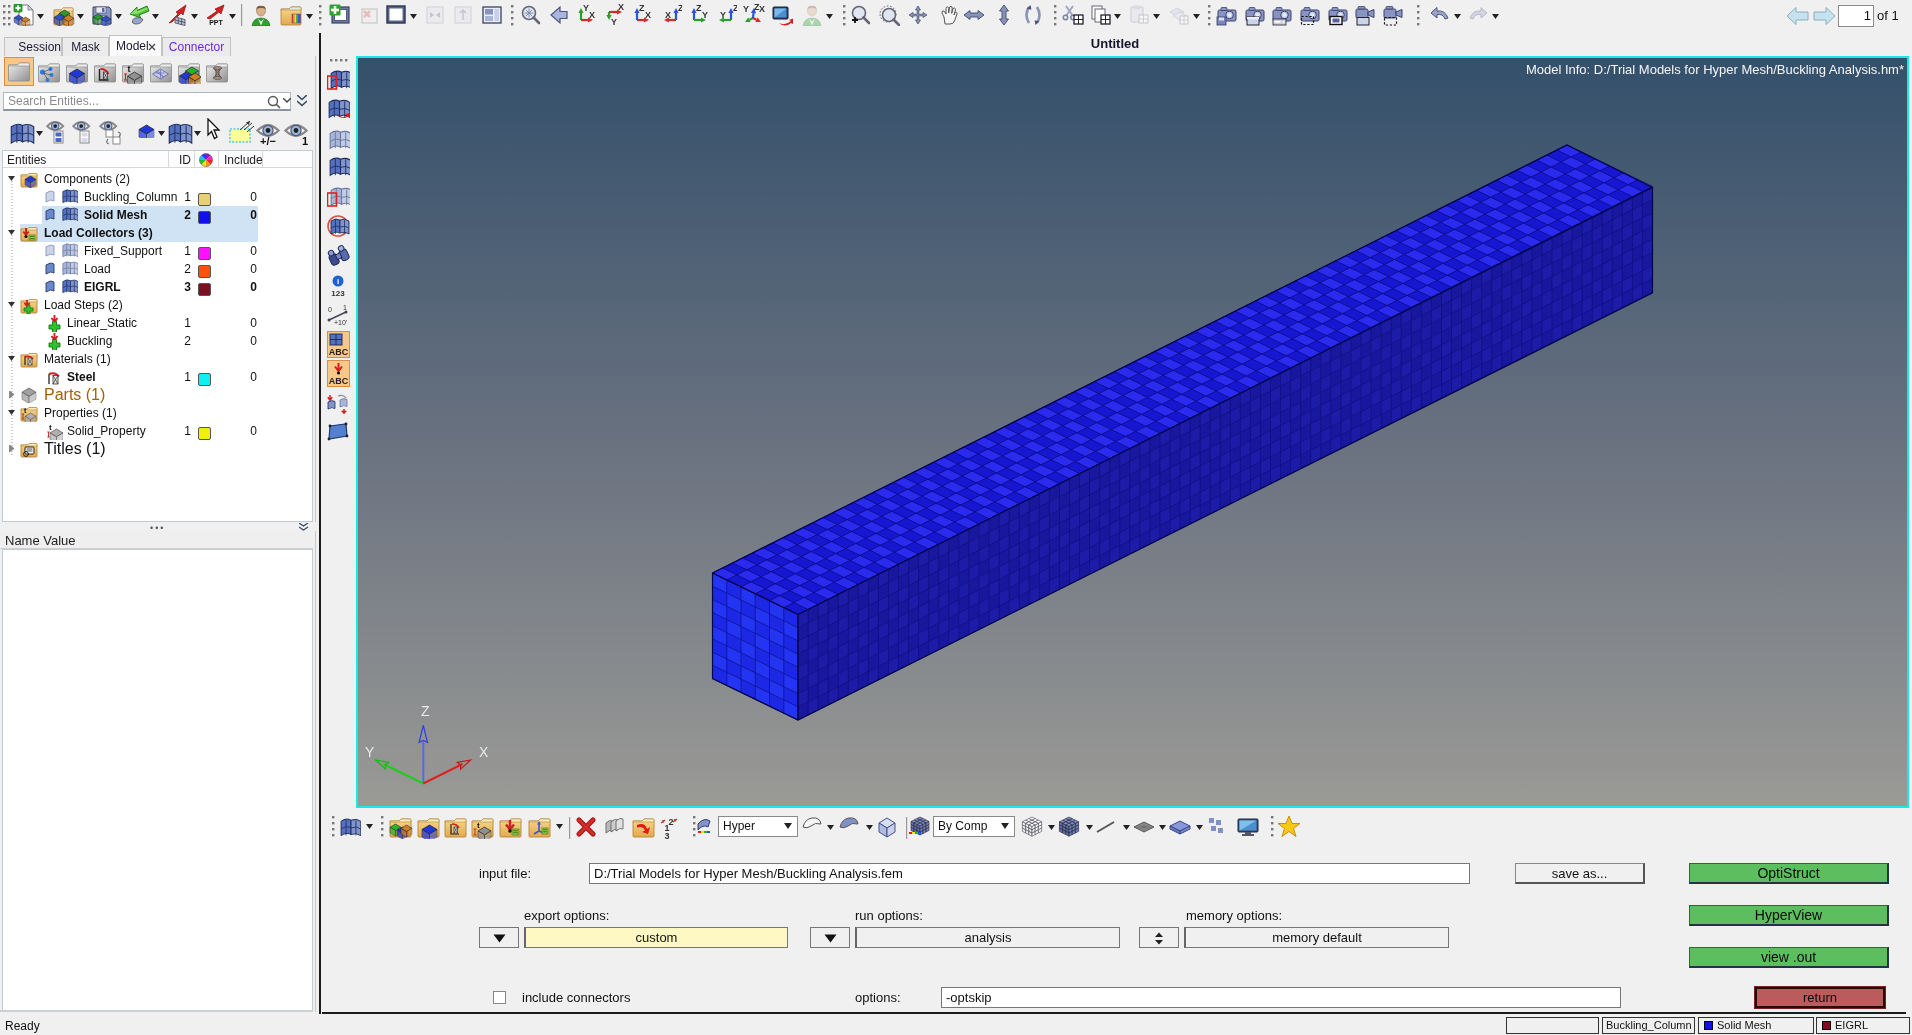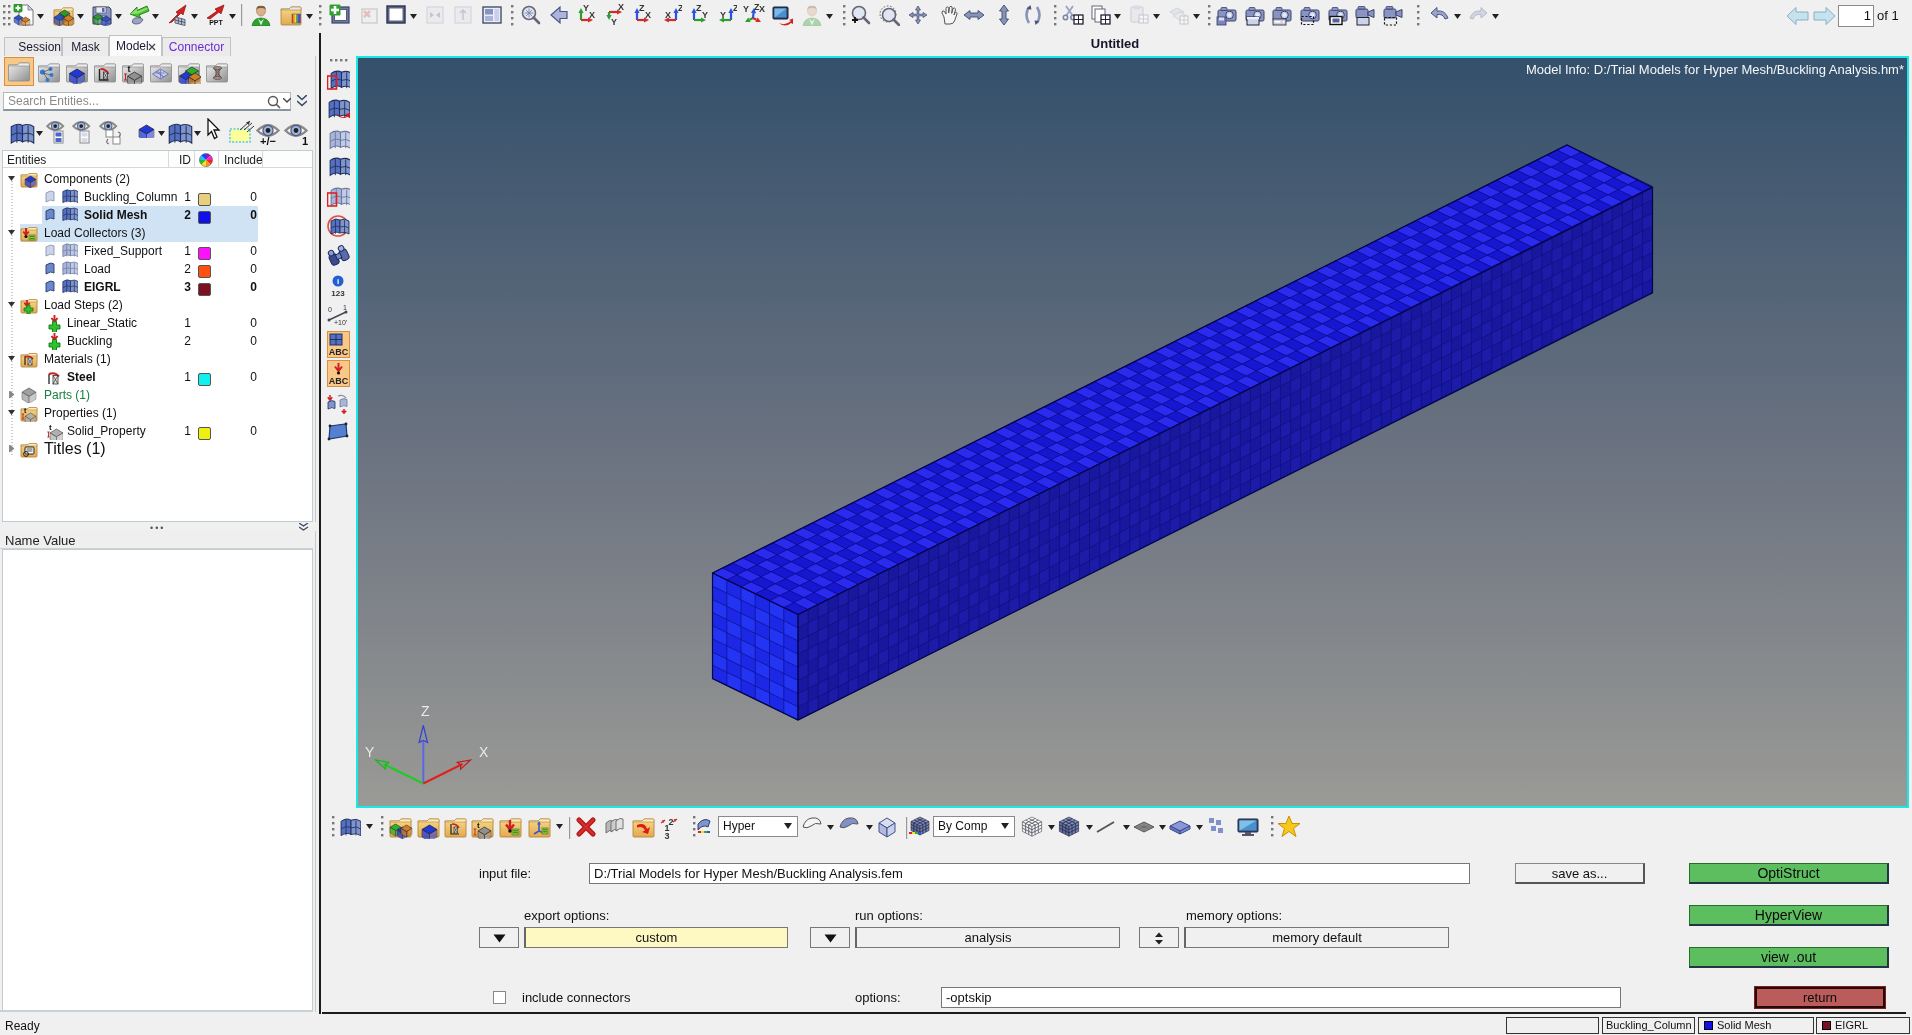--- a/index.html
+++ b/index.html
@@ -709,21 +709,21 @@
       <path d="M0 1 L7 1 L3.5 6 Z" fill="#333"></path>
     </svg>
     <svg class="abs" style="left:20px;top:224px" width="19" height="18" viewBox="0 0 19 18">
       <path d="M1 5 L1 16 Q1 17 2 17 L16 17 Q17 17 17 16 L17 4.5 Q17 3.5 16 3.5 L9 3.5 L7.5 5 Z" fill="url(#gfoldy)" stroke="#b8873a" stroke-width="0.9"></path>
       <path d="M1 5 L7.5 5 L9 3.5 L16 3.5 Q17 3.5 17 4.5 L17 6 L1 6 Z" fill="#fbeaba" stroke="#b8873a" stroke-width="0.6"></path>
       <path d="M6 4 v7 m-2.8 -3.5 l2.8 3.5 l2.8 -3.5" stroke="#d02020" stroke-width="2" fill="none"></path>
       <circle cx="6" cy="12.5" r="1.6" fill="#111"></circle>
       <rect x="9" y="11" width="6" height="5" fill="#8fd04a" stroke="#4a7a1a" stroke-width="0.7"></rect>
       <path d="M10 12.5 h4 M10 14.5 h4" stroke="#2a5a0a" stroke-width="0.7"></path>
     </svg>
-    <div class="abs" style="left:44px;top:225px;height:16px;line-height:16px;font-size:12px;font-weight:normal;color:#111">Load Collectors (3)</div>
+    <div class="abs" style="left:44px;top:225px;height:16px;line-height:16px;font-size:12px;font-weight:bold;color:#111">Load Collectors (3)</div>
     <svg class="abs" style="left:44px;top:243px" width="16" height="16" viewBox="0 0 16 16">
       <path d="M2 4 q5 -3.5 8 -1 l0 9 q-3 -2.5 -8 1 z" fill="#ccd4ea" stroke="#8a96b8" stroke-width="0.9"></path>
     </svg>
     <svg class="abs" style="left:62px;top:243px" width="16" height="16" viewBox="0 0 16 16">
       <g transform="translate(0,0) scale(0.85)">
         <path d="M1 3 q5 -3.5 9 -1 l0 13 q-4 -2.5 -9 1 z" fill="#aab6d8" stroke="#6a78a0" stroke-width="0.9"></path>
         <path d="M10 2 q5 -2 9 1 l0 13 q-4 -3 -9 -1 z" fill="#c3cce6" stroke="#6a78a0" stroke-width="0.9"></path>
         <path d="M5.5 1.2 l0 14.6 M14.5 2.2 l0 13.6 M1 10 q5 -3.5 9 -1 q5 -2 9 1" fill="none" stroke="#6a78a0" stroke-width="0.8"></path>
       </g>
     </svg>
@@ -808,21 +808,21 @@
     <svg class="abs" style="left:8px;top:391px" width="8" height="8" viewBox="0 0 8 8">
       <path d="M1.5 0 L6 3.5 L1.5 7 Z" fill="#888" stroke="#555" stroke-width="0.5"></path>
     </svg>
     <svg class="abs" style="left:21px;top:387px" width="17" height="16" viewBox="0 0 17 16">
       <g transform="translate(1,1) scale(1.4)">
         <path d="M0 3 L5 0 L10 3 L5 6 Z" fill="#a0a0a0" stroke="#555" stroke-width="0.5"></path>
         <path d="M0 3 L5 6 L5 11 L0 8 Z" fill="#a0a0a0" stroke="#555" stroke-width="0.5" opacity="0.75"></path>
         <path d="M10 3 L5 6 L5 11 L10 8 Z" fill="#a0a0a0" stroke="#555" stroke-width="0.5" opacity="0.55"></path>
       </g>
     </svg>
-    <div class="abs" style="left:44px;top:387px;height:16px;line-height:16px;font-size:12px;font-weight:normal;color:#15803d">Parts (1)</div>
+    <div class="abs" style="left:44px;top:387px;height:16px;line-height:16px;font-size:16px;font-weight:normal;color:#a16207">Parts (1)</div>
     <svg class="abs" style="left:8px;top:409px" width="8" height="8" viewBox="0 0 8 8">
       <path d="M0 1 L7 1 L3.5 6 Z" fill="#333"></path>
     </svg>
     <svg class="abs" style="left:20px;top:404px" width="19" height="18" viewBox="0 0 19 18">
       <path d="M1 5 L1 16 Q1 17 2 17 L16 17 Q17 17 17 16 L17 4.5 Q17 3.5 16 3.5 L9 3.5 L7.5 5 Z" fill="url(#gfoldy)" stroke="#b8873a" stroke-width="0.9"></path>
       <path d="M1 5 L7.5 5 L9 3.5 L16 3.5 Q17 3.5 17 4.5 L17 6 L1 6 Z" fill="#fbeaba" stroke="#b8873a" stroke-width="0.6"></path>
       <text x="4" y="9" font-size="7" font-weight="bold" fill="#111" font-family="Liberation Sans">t</text>
       <path d="M3 10 v5 m-1.2 -5 h2.4 m-2.4 5 h2.4" stroke="#c02020" stroke-width="0.9"></path>
       <g transform="translate(5,9) scale(1.1)">
         <path d="M0 3 L5 0 L10 3 L5 6 Z" fill="#b0b0b0" stroke="#444" stroke-width="0.5"></path>

